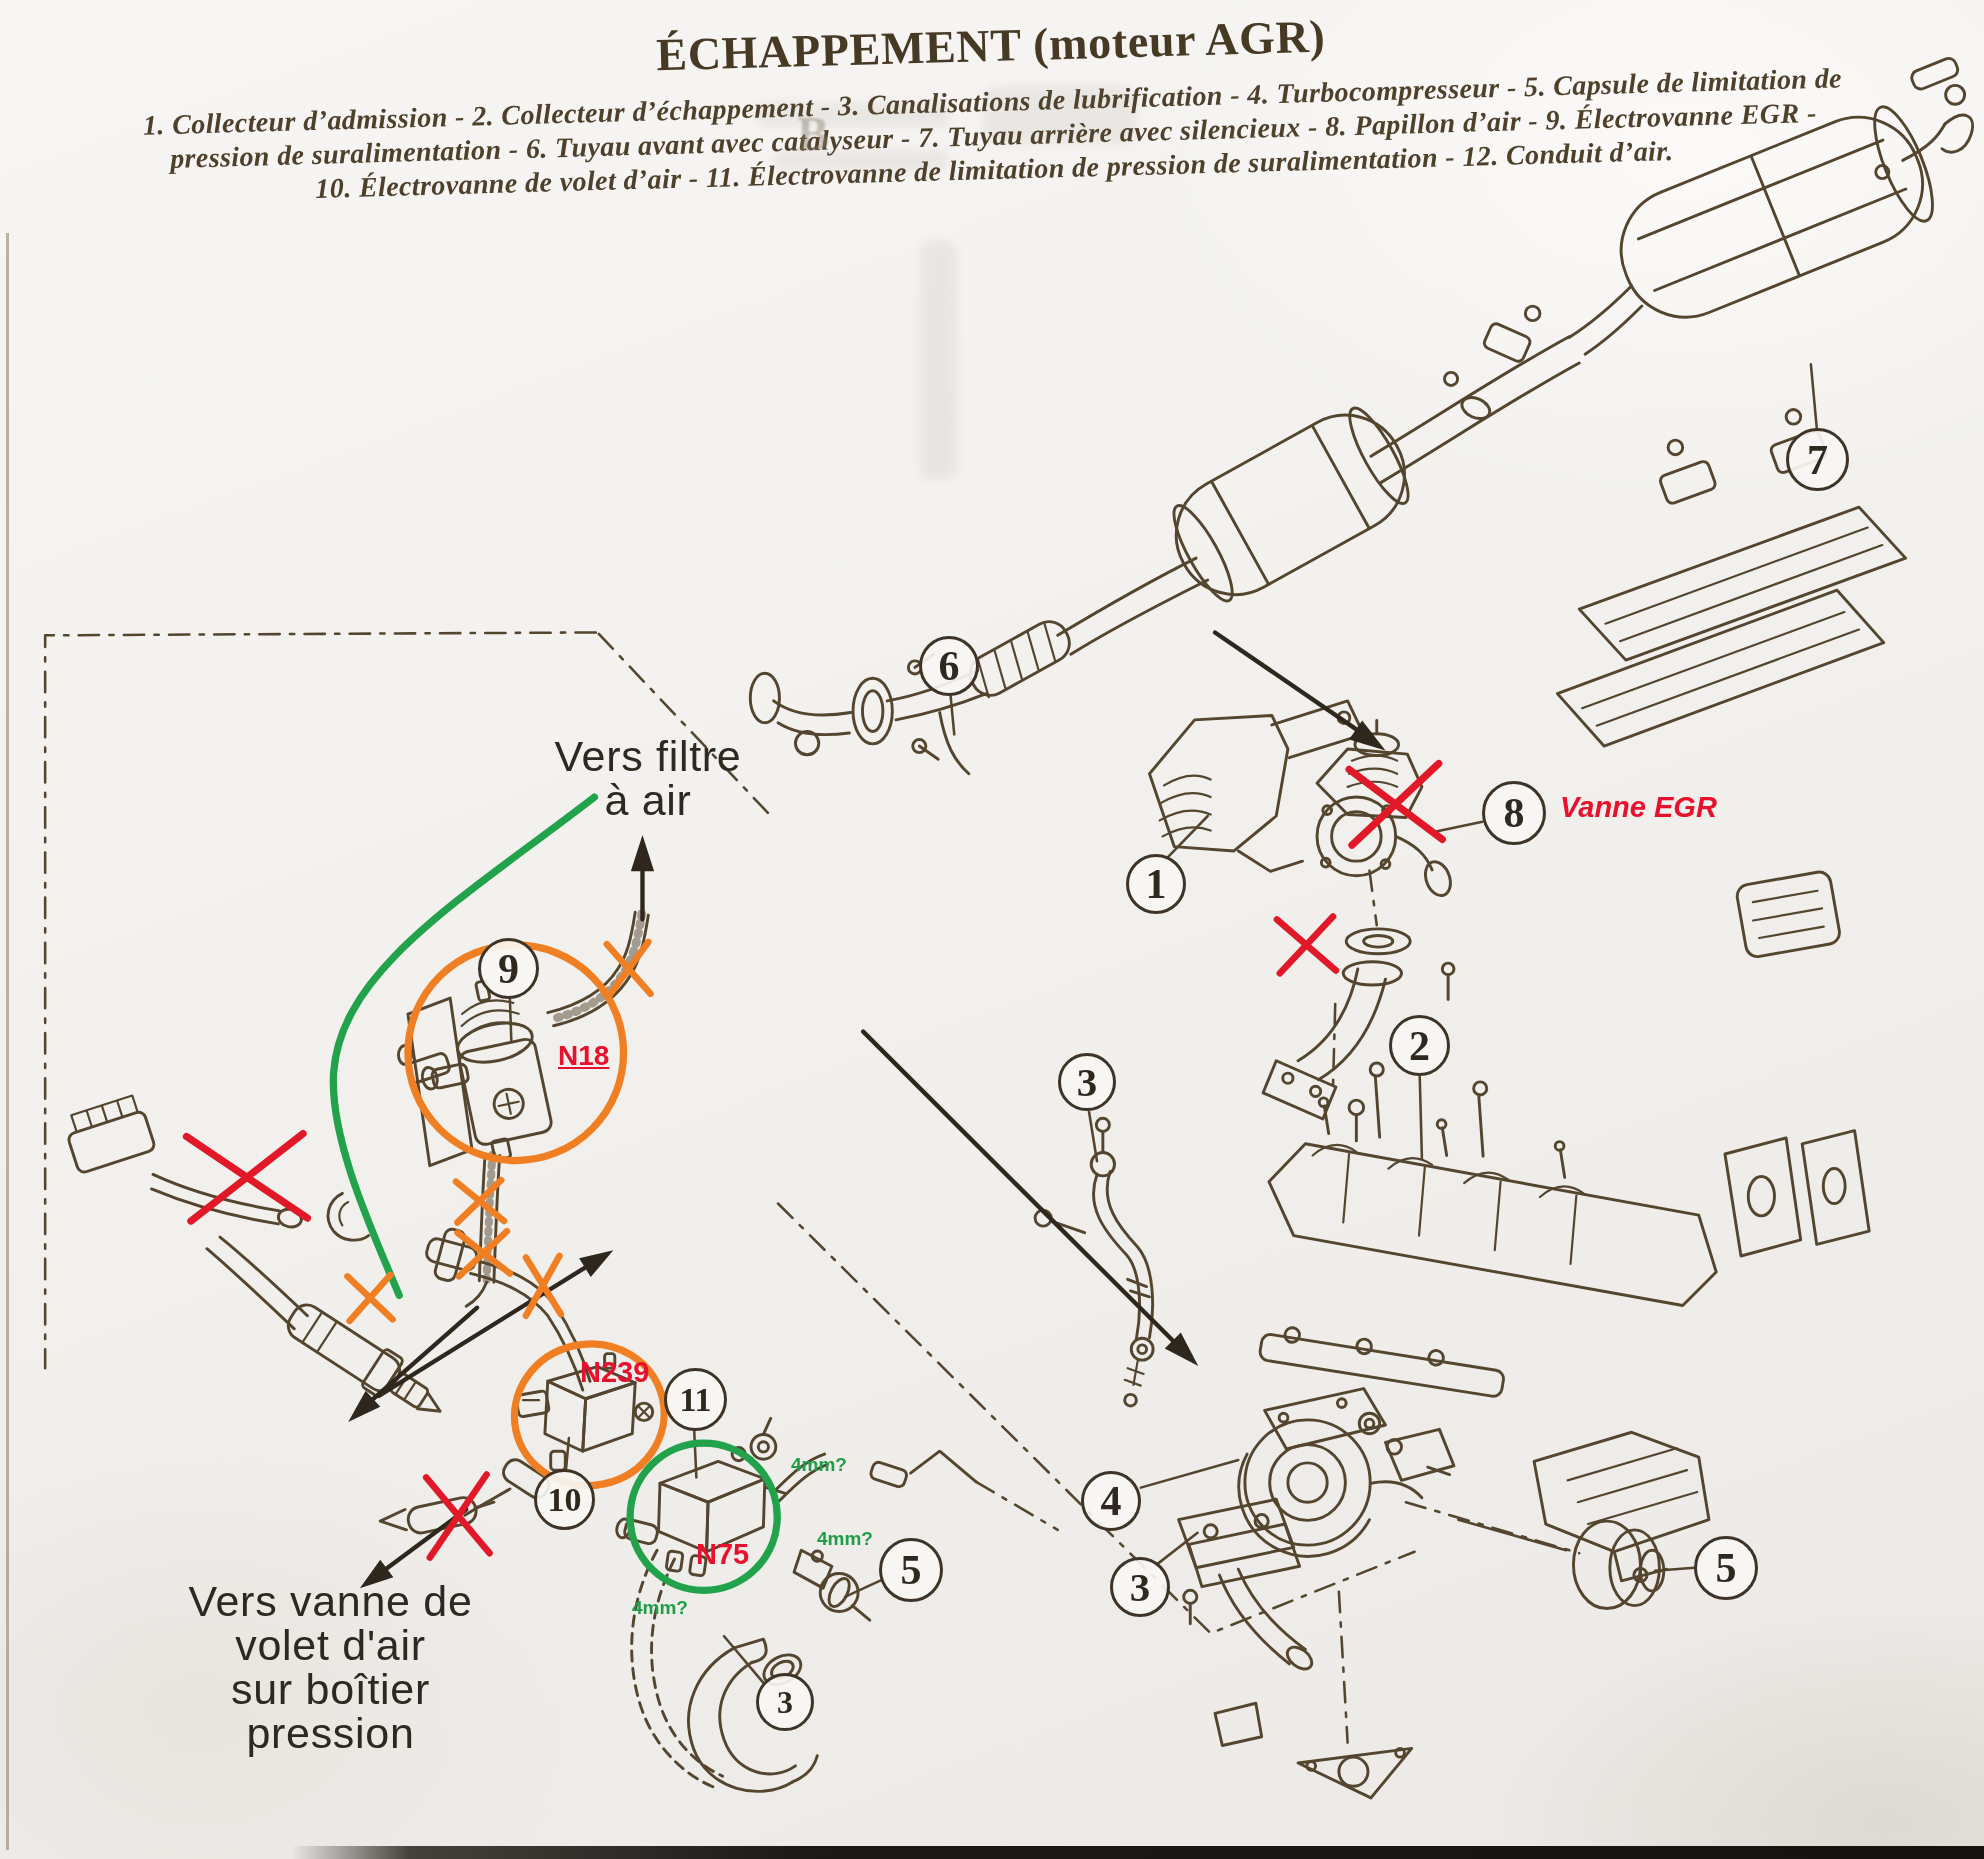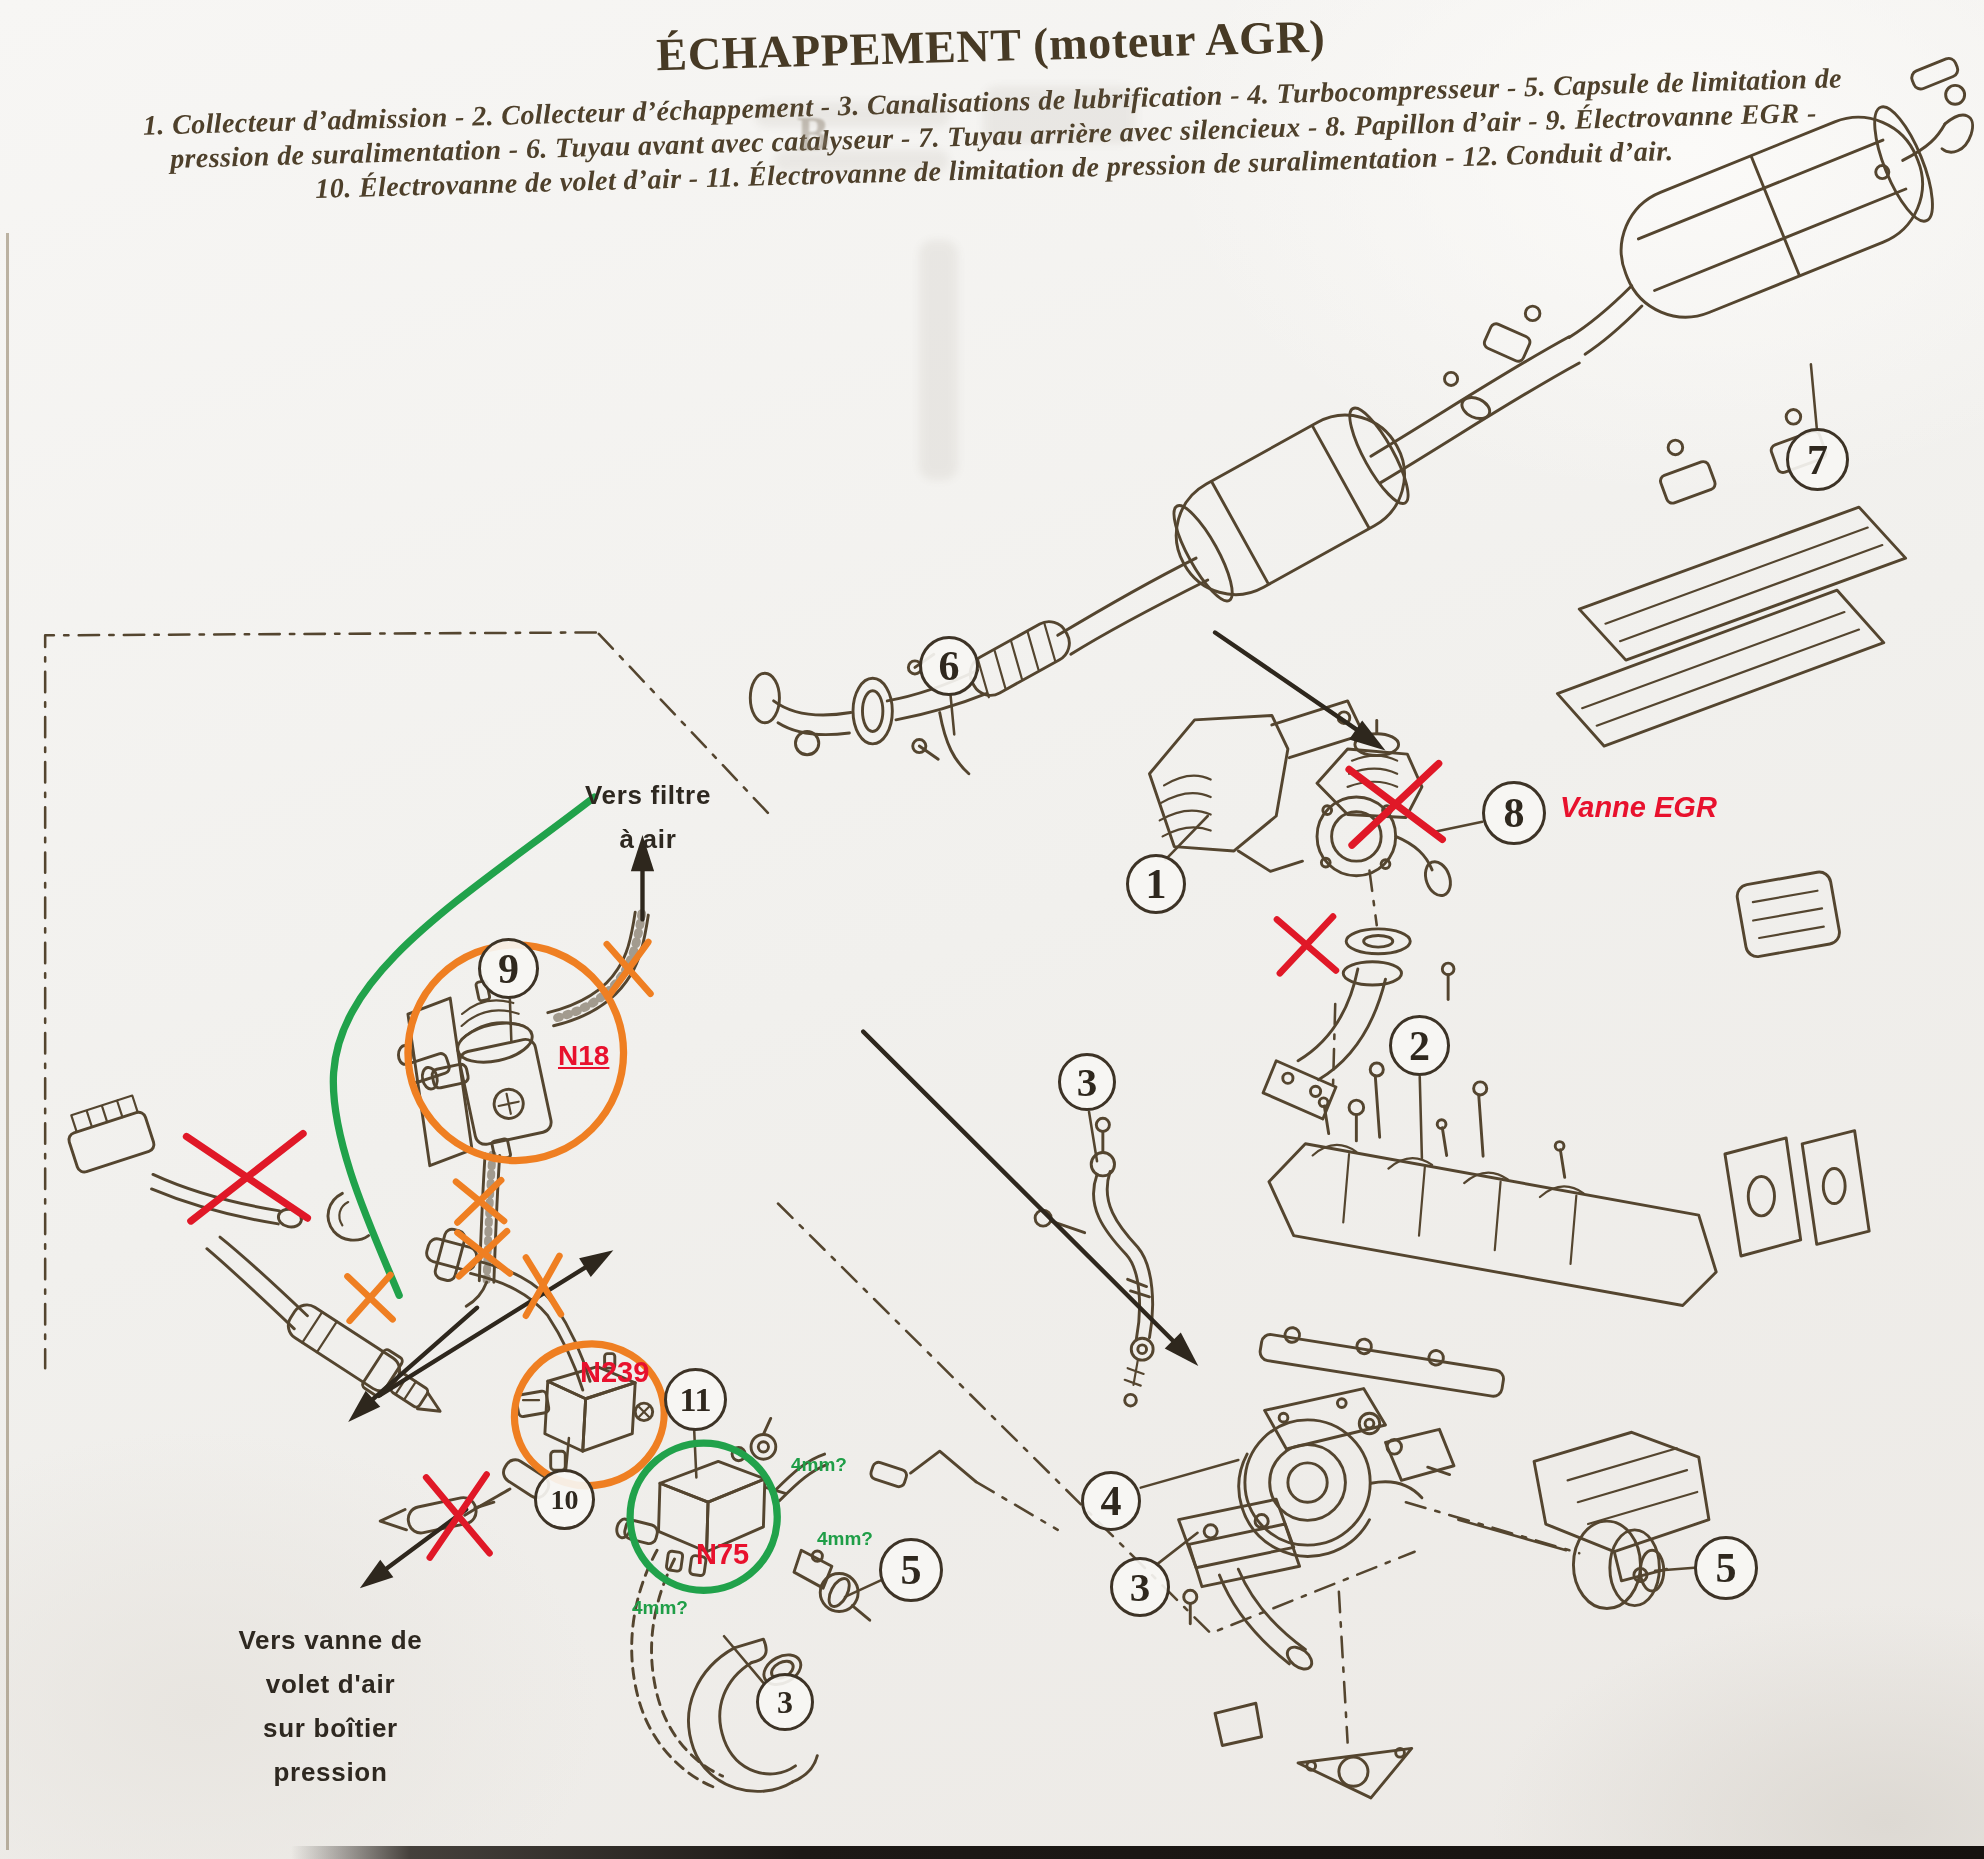--- a/index.html
+++ b/index.html
@@ -19,22 +19,22 @@
   }
   .title{
     font-family:"Liberation Serif", serif;font-weight:bold;font-size:46px;
     color:#473a25;letter-spacing:0.7px;margin-bottom:13px;
   }
   .legend-line{
     font-family:"Liberation Serif", serif;font-style:italic;font-weight:600;
     font-size:28px;line-height:34px;color:#4e402b;letter-spacing:0.4px;white-space:nowrap;
   }
   .hand{
-    position:absolute;font-weight:bold;color:#2e2820;text-align:center;
-    font-size:26px;line-height:44px;letter-spacing:0.7px;margin-top:39px;
+    position:absolute;font-weight:normal;color:#2e2820;text-align:center;
+    font-size:43px;line-height:44px;letter-spacing:0.7px;
   }
   .red-ann{position:absolute;font-weight:bold;color:#e8112d;font-size:29px;white-space:nowrap;}
   .green-ann{position:absolute;font-weight:bold;color:#1f9e47;font-size:19px;white-space:nowrap;}
   .co{
     position:absolute;border:3.6px solid #3d3326;border-radius:50%;
     display:flex;align-items:center;justify-content:center;
     font-family:"Liberation Serif", serif;font-weight:bold;color:#2f281e;
     background:rgba(247,246,243,0.92);box-sizing:border-box;
   }
   .ghost{
@@ -441,20 +441,20 @@
   <div class="co" style="left:1389px;top:1015px;width:61px;height:61px;font-size:42px;">2</div>
   <div class="co" style="left:1058px;top:1053px;width:58px;height:58px;font-size:41px;">3</div>
   <div class="co" style="left:1110px;top:1557px;width:60px;height:60px;font-size:41px;">3</div>
   <div class="co" style="left:1081px;top:1471px;width:60px;height:60px;font-size:42px;">4</div>
   <div class="co" style="left:879px;top:1538px;width:64px;height:64px;font-size:42px;">5</div>
   <div class="co" style="left:1694px;top:1536px;width:64px;height:64px;font-size:42px;">5</div>
   <div class="co" style="left:919px;top:636px;width:60px;height:60px;font-size:42px;">6</div>
   <div class="co" style="left:1786px;top:428px;width:63px;height:63px;font-size:42px;">7</div>
   <div class="co" style="left:1482px;top:781px;width:64px;height:64px;font-size:42px;">8</div>
   <div class="co" style="left:478px;top:938px;width:61px;height:61px;font-size:42px;">9</div>
-  <div class="co" style="left:534px;top:1469px;width:61px;height:61px;font-size:28px;">10</div>
+  <div class="co" style="left:534px;top:1469px;width:61px;height:61px;font-size:34px;">10</div>
   <div class="co" style="left:664px;top:1368px;width:63px;height:63px;font-size:34px;">11</div>
   <div class="co" style="left:756px;top:1673px;width:58px;height:58px;font-size:32px;">3</div>
 
   <div class="edge-line"></div>
   <div class="bottom-bar"></div>
 </div>
 
 
 </body></html>

